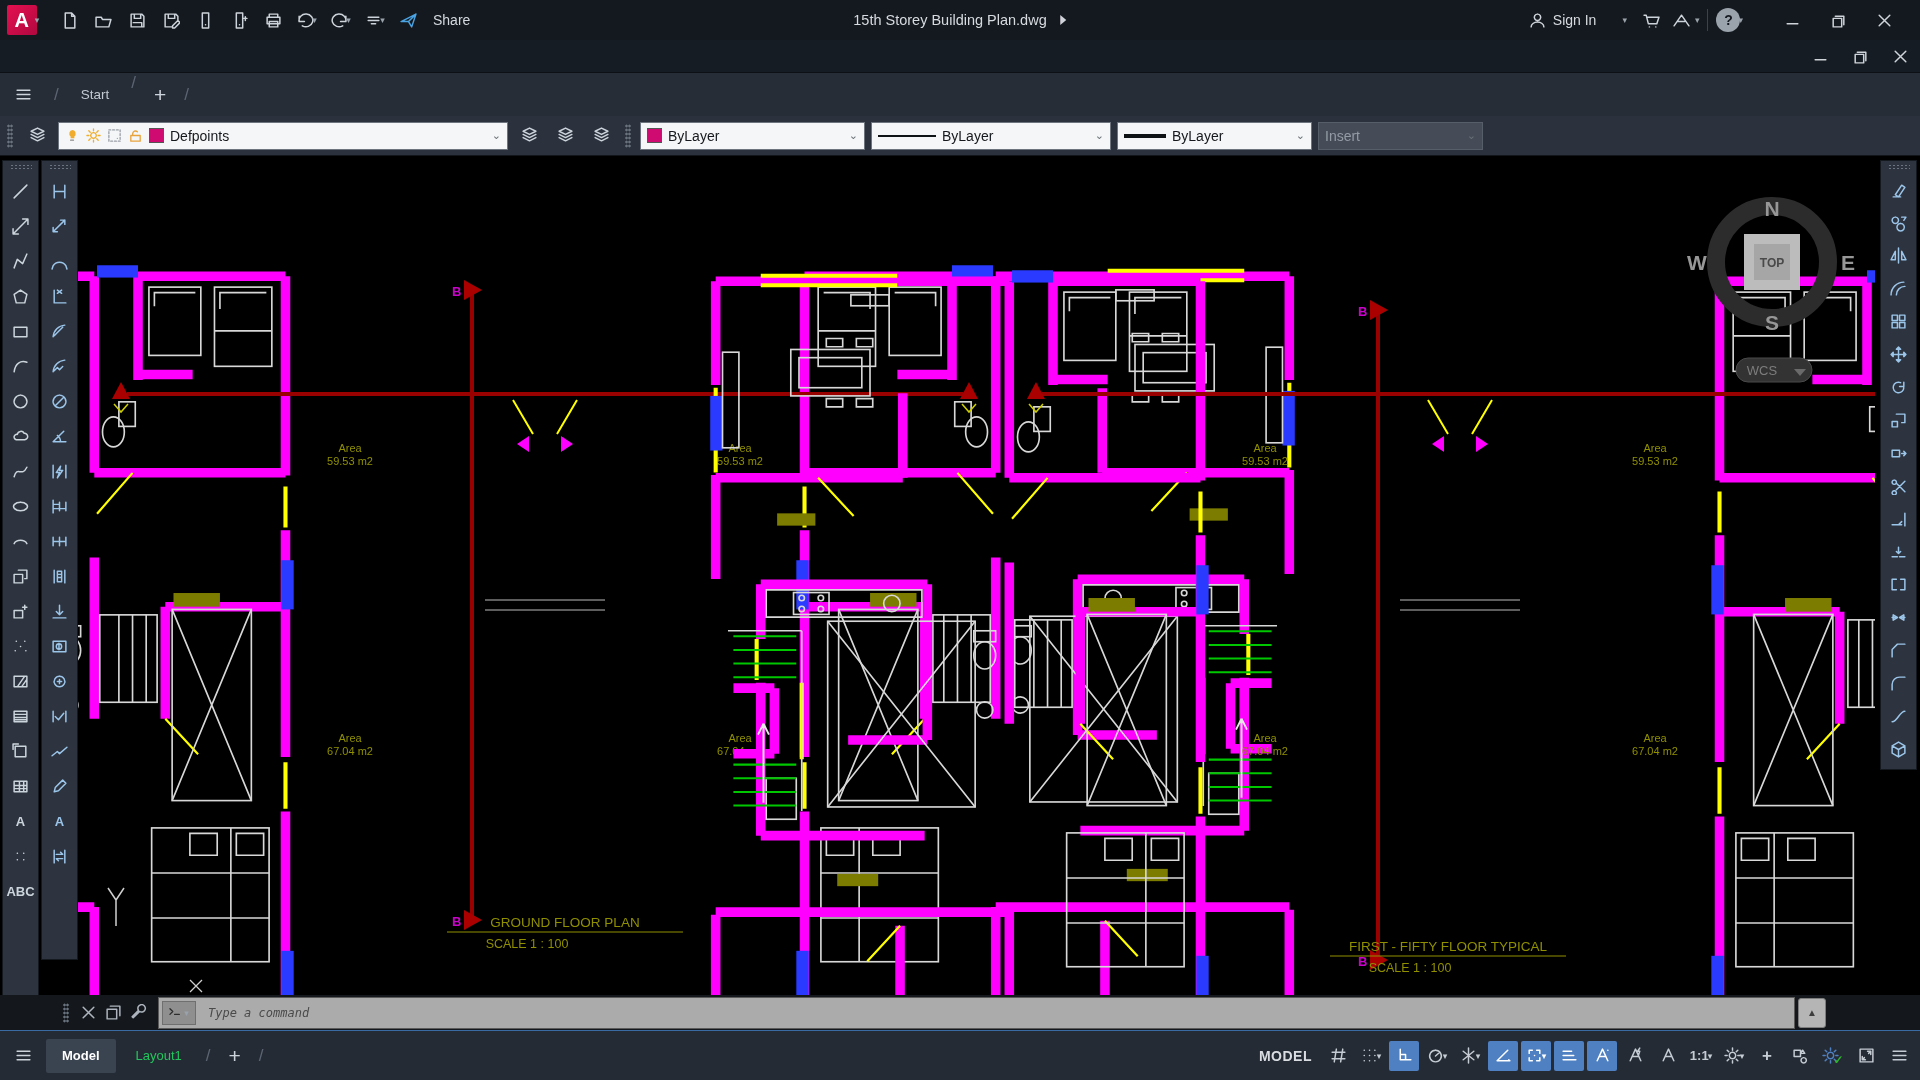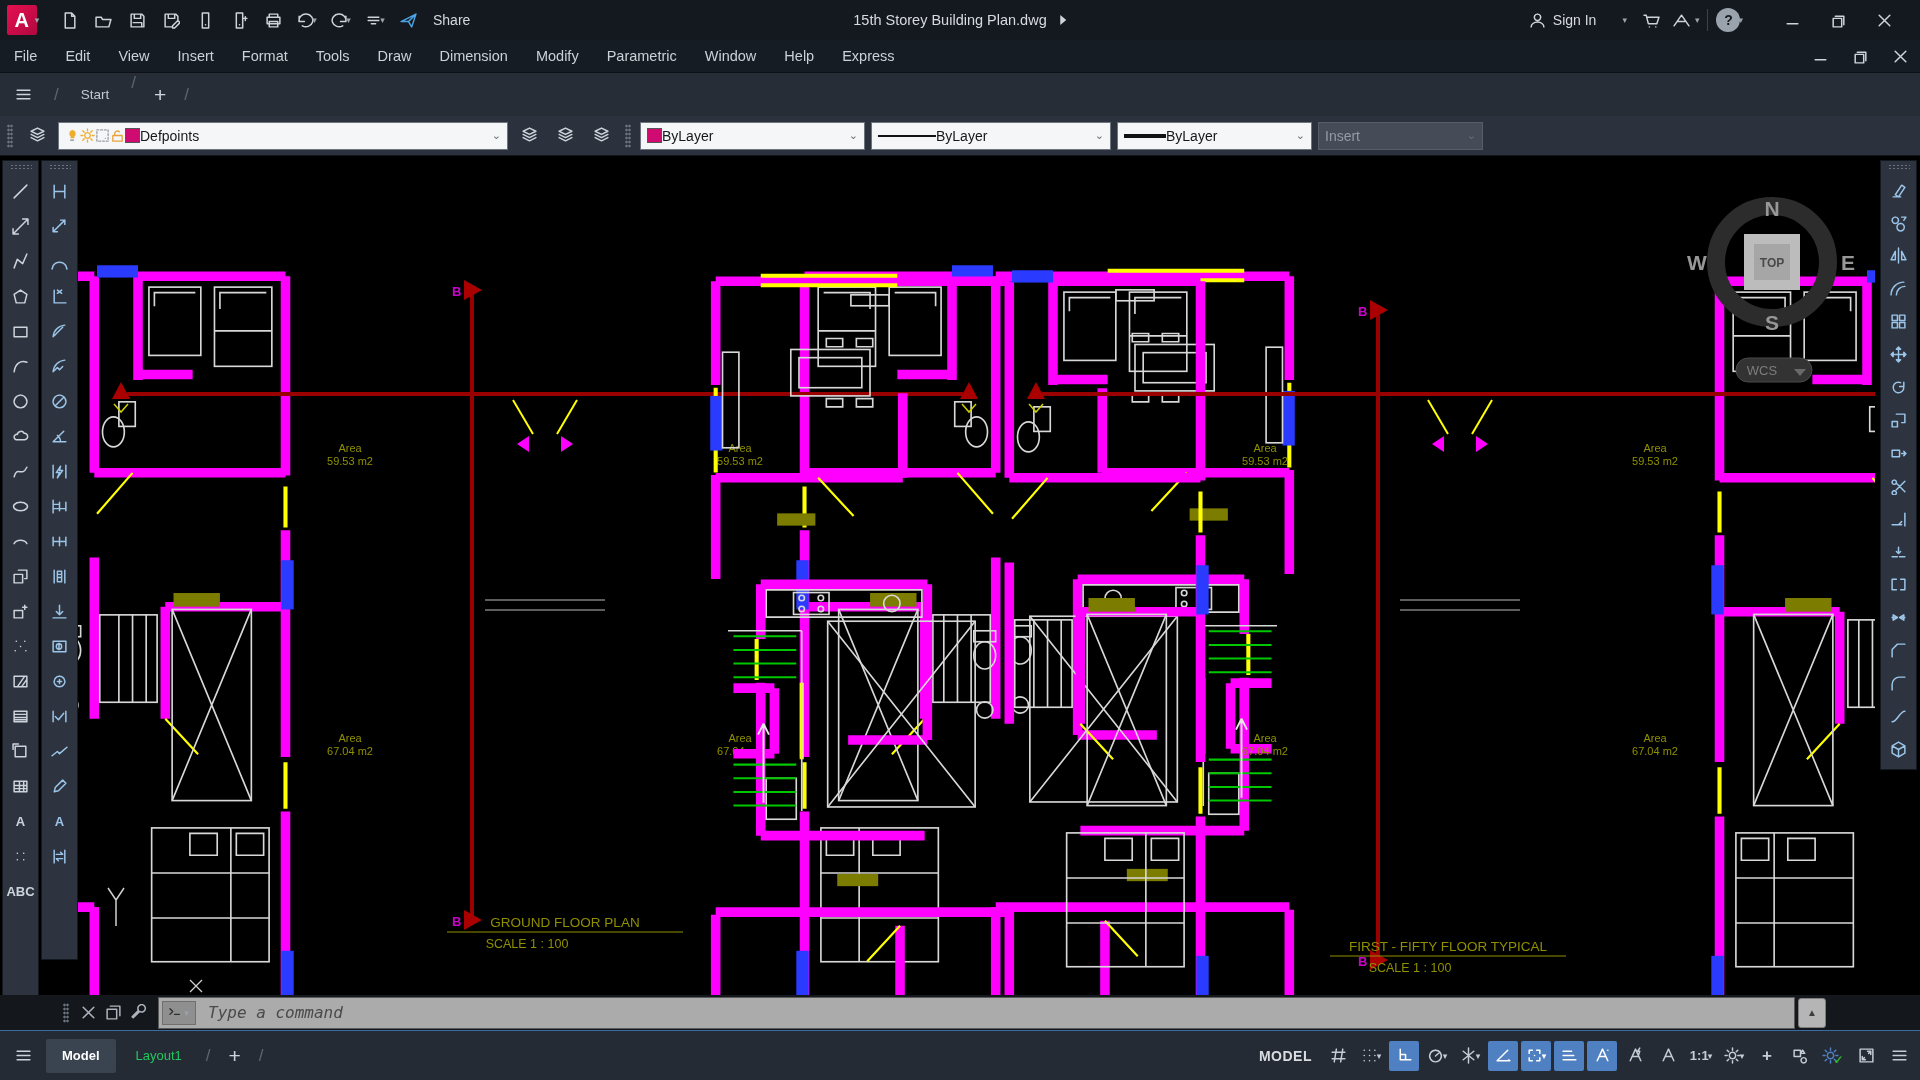--- a/index.html
+++ b/index.html
@@ -30,21 +30,21 @@
   #tabbar{top:73px;height:43px;background:#262d37;font-size:13.5px}
   .hamb{width:46px;display:flex;align-items:center;justify-content:center;color:#cdd3da}
   .slash{color:#5b6573;font-size:17px;margin:0 8px}
   .ftab{display:flex;align-items:center;gap:9px;padding:0 14px;height:43px;color:#c3c9d1}
   .ftab.active{background:#3e4855;color:#fff;font-weight:bold;border-top:2px solid #4d5back;border-radius:3px 3px 0 0}
   .ftab .x{color:#aab1ba;font-size:13px;font-weight:normal}
   .plus{color:#cdd3da;font-size:21px;padding:0 10px}
   
   #propsbar{top:116px;height:40px;background:#2b323d;border-bottom:1px solid #12161b;font-size:14px;gap:6px;padding-left:4px}
   .grip{width:6px;height:24px;background-image:radial-gradient(#6a7480 1px,transparent 1.2px);background-size:3px 4px;margin:0 3px}
-  .combo{height:28px;background:#f5f6f7;border:1px solid #6d747d;display:flex;align-items:center;color:#15181c;padding:0 6px;}
+  .combo{height:28px;background:#f5f6f7;border:1px solid #6d747d;display:flex;align-items:center;color:#15181c;padding:0 6px;gap:6px}
   .combo .chev{margin-left:auto;color:#6b7077;font-size:11px}
   .combo.disabled{background:#454c58;color:#949ba5;border-color:#565e6a}
   .swatch{width:15px;height:15px;background:#cf0a70;border:1px solid #555}
   .ltline{width:58px;height:2px;background:#101316}
   .lwline{width:42px;height:4px;background:#101316}
   .ic{width:17px;height:17px;stroke:currentColor;fill:none;stroke-width:1.4;stroke-linecap:round;stroke-linejoin:round;display:block}
   .mini{width:15px;height:15px}
   
   .vpanel{position:absolute;width:37px;background:#2d343f;border:1px solid #141920;display:flex;flex-direction:column;align-items:center;padding:3px 0}
   .hgrip{width:22px;height:6px;background-image:radial-gradient(#6a7480 1px,transparent 1.2px);background-size:4px 3px;margin-bottom:4px}
@@ -54,21 +54,21 @@
   .vpanel .tbtn{width:32px;height:35px;color:#ccd4dc}
   #tb-dim .tbtn,#tb-mod .tbtn{color:#9cc5ea}
   .tglyph{font-size:13px;font-weight:bold}
   
   #canvas{position:absolute;left:78px;top:156px;width:1797px;height:874px;background:#000;display:block}
   
   #cmdrow{position:absolute;left:0;right:0;top:995px;height:35px;background:#14181d;display:flex;align-items:center}
   .cmdicons{display:flex;align-items:center;gap:8px;margin-left:60px;color:#aeb5be}
   #cmdbar{margin-left:12px;width:1635px;height:30px;background:#ababab;display:flex;align-items:center;box-shadow:0 0 0 1px #5a5a5a}
   .prompticon{width:34px;height:24px;background:#8f8f8f;border:1px solid #6f6f6f;margin-left:3px;display:flex;align-items:center;justify-content:center;color:#2c2c2c;gap:2px}
-  #cmdinput{flex:1;height:100%;border:none;background:transparent;outline:none;font-family:"DejaVu Sans Mono",monospace;font-size:16px;font-style:italic;color:#333;padding-left:12px}
+  #cmdinput{flex:1;height:100%;border:none;background:transparent;outline:none;font-family:"DejaVu Sans Mono",monospace;font-size:12px;font-style:italic;color:#333;padding-left:12px}
   #cmdinput::placeholder{color:#4a4a4a;font-style:italic}
   .cmdhist{width:28px;height:30px;background:#b5b5b5;border:1px solid #7d7d7d;border-radius:3px;margin-left:4px;display:flex;align-items:center;justify-content:center;color:#3c3c3c;font-size:10px}
   
   #statusbar{top:1030px;height:50px;background:#252b34;border-top:1px solid #3a6ca3;font-size:13px}
   .stab{padding:0 16px;height:34px;display:flex;align-items:center;color:#22c55e}
   .stab.active{background:#3a4350;color:#fff;font-weight:bold;border-radius:2px}
   .statright{margin-left:auto;display:flex;align-items:center;gap:3px;margin-right:6px}
   .sbtn{min-width:30px;height:30px;padding:0 3px;display:flex;align-items:center;justify-content:center;border-radius:2px;color:#c6ccd4;gap:1px}
   .sbtn.active{background:#4f80c1;color:#fff}
   .sbtn .caret{color:inherit}
@@ -185,35 +185,20 @@
       </span>
     <span class="winbtn close" id="clsbtn1">
         <svg class="ic " viewBox="0 0 16 16">
           <path d="M3 3l10 10M13 3L3 13"></path>
         </svg>
       </span>
   </div>
 </div>
 
 <div class="bar" id="menubar">
-  <div id="menuitems" style="display:flex">
-      <div class="menuitem">File</div>
-      <div class="menuitem">Edit</div>
-      <div class="menuitem">View</div>
-      <div class="menuitem">Insert</div>
-      <div class="menuitem">Format</div>
-      <div class="menuitem">Tools</div>
-      <div class="menuitem">Draw</div>
-      <div class="menuitem">Dimension</div>
-      <div class="menuitem">Modify</div>
-      <div class="menuitem">Parametric</div>
-      <div class="menuitem">Window</div>
-      <div class="menuitem">Help</div>
-      <div class="menuitem">Express</div>
-    </div>
   <div class="menuwin">
     <span class="winbtn" id="minbtn2">
         <svg class="ic " viewBox="0 0 16 16">
           <path d="M3 11h10"></path>
         </svg>
       </span>
     <span class="winbtn" id="resbtn2">
         <svg class="ic " viewBox="0 0 16 16">
           <path d="M5 4h8v8M3 6h8v8H3z"></path>
         </svg>

